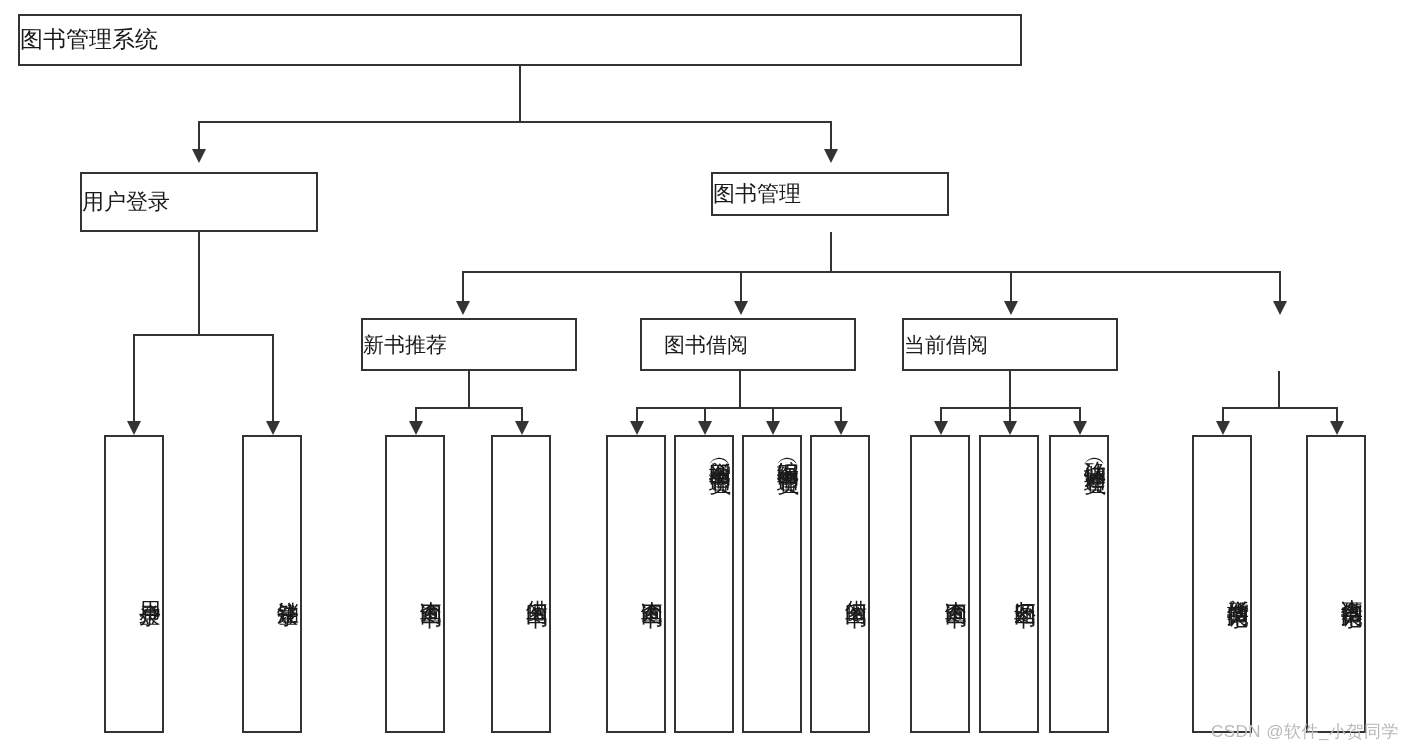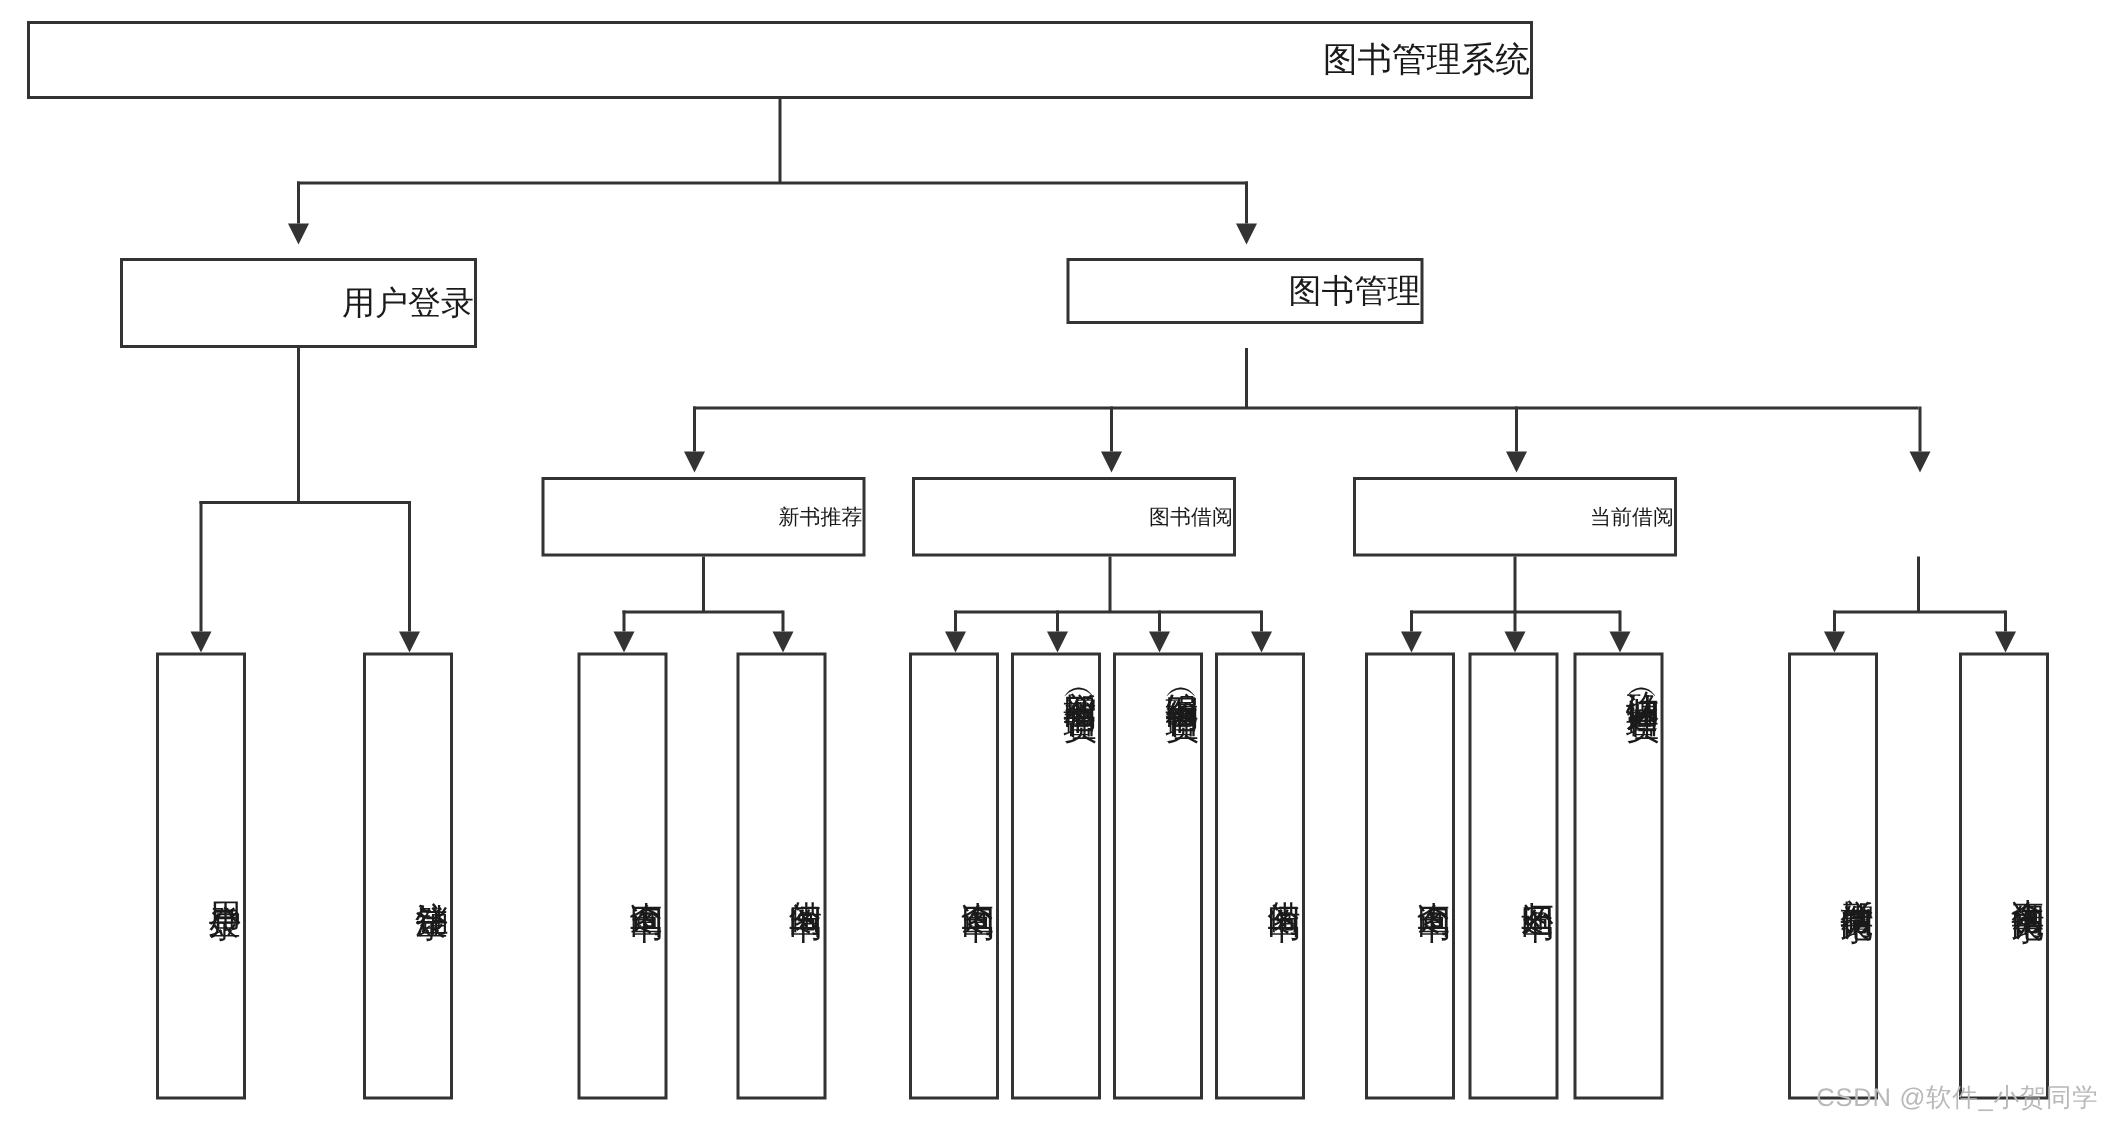--- a/index.html
+++ b/index.html
@@ -18,32 +18,32 @@
     overflow: hidden;
   }
   
   .node {
     position: absolute;
     box-sizing: border-box;
     border: 2px solid #333333;
     background: #ffffff;
     display: flex;
     align-items: center;
-    justify-content: flex-end;
+    justify-content: flex-start;
     color: #1a1a1a;
     line-height: 1.12;
   }
   .node.root {
     font-size: 23px;
   }
   .node.mid {
     font-size: 22px;
   }
   .node.sub {
-    font-size: 14px;
+    font-size: 21px;
   }
   
   .node.leaf {
     font-size: 22px;
     writing-mode: vertical-rl;
     text-orientation: upright;
     align-items: flex-start;
     justify-content: center;
     padding-top: 6px;
     letter-spacing: 2px;
@@ -123,21 +123,21 @@
 
   <div class="vline" style="left:1010px; top:271px; height:30px;"></div>
   <div class="arrow" style="left:1004px; top:301px;"></div>
 
   <div class="vline" style="left:1279px; top:271px; height:30px;"></div>
   <div class="arrow" style="left:1273px; top:301px;"></div>
 
   <div class="node sub" style="left:361px; top:318px; width:216px; height:53px;">
     <span>新书推荐</span>
   </div>
-  <div class="node sub" style="left:608px; top:318px; width:216px; height:53px;">
+  <div class="node sub" style="left:640px; top:318px; width:216px; height:53px;padding-left:22px;">
     <span>图书借阅</span>
   </div>
   <div class="node sub" style="left:902px; top:318px; width:216px; height:53px;">
     <span>当前借阅</span>
   </div>
 
   <div class="vline" style="left:468px; top:371px; height:37px;"></div>
   <div class="hline" style="left:415px; top:407px; width:107px;"></div>
   <div class="vline" style="left:415px; top:407px; height:14px;"></div>
   <div class="arrow" style="left:409px; top:421px;"></div>

